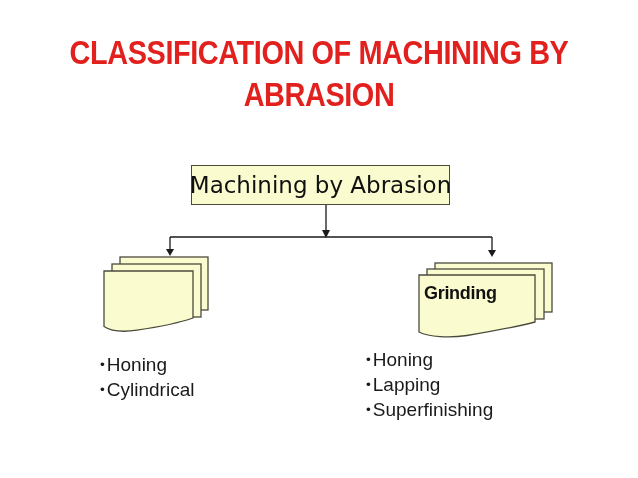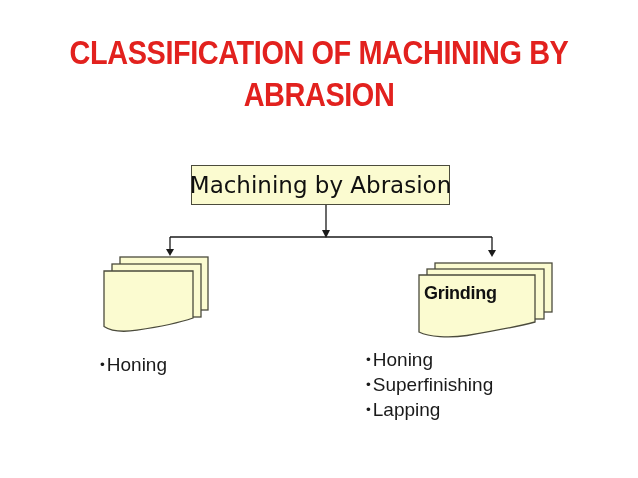--- a/index.html
+++ b/index.html
@@ -105,21 +105,22 @@
 
   <svg class="stack" style="left:415px;top:245px" width="145" height="90" viewBox="0 0 145 90">
     <rect x="20" y="6" width="117" height="49"></rect>
     <rect x="12" y="12" width="117" height="50"></rect>
     <path d="M4 18 H120 V65 C101 70 73 75 52 78.5 C34 81.2 14 80 4 75 Z"></path>
   </svg>
   <div class="branch-label finishing">Grinding</div>
 
   <ul class="bullet-list left">
     <li>Honing</li>
+    <li>Cylindrical</li>
   </ul>
 
   <ul class="bullet-list right">
     <li>Honing</li>
+    <li>Lapping</li>
     <li>Superfinishing</li>
-    <li>Lapping</li>
   </ul>
 
 </div>
 
 </body></html>

